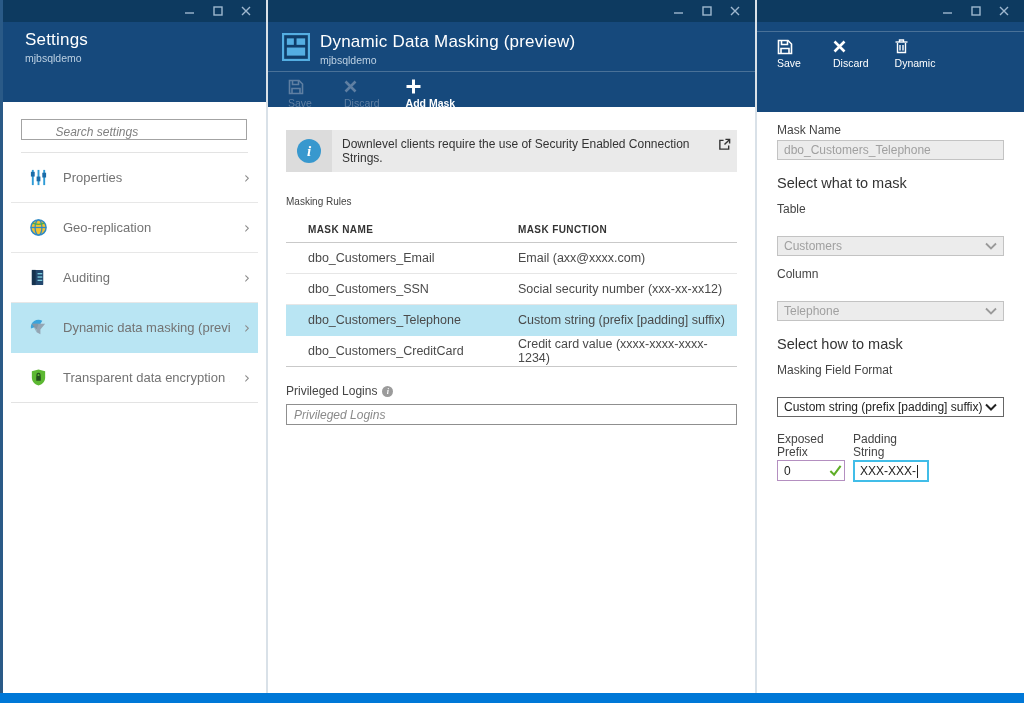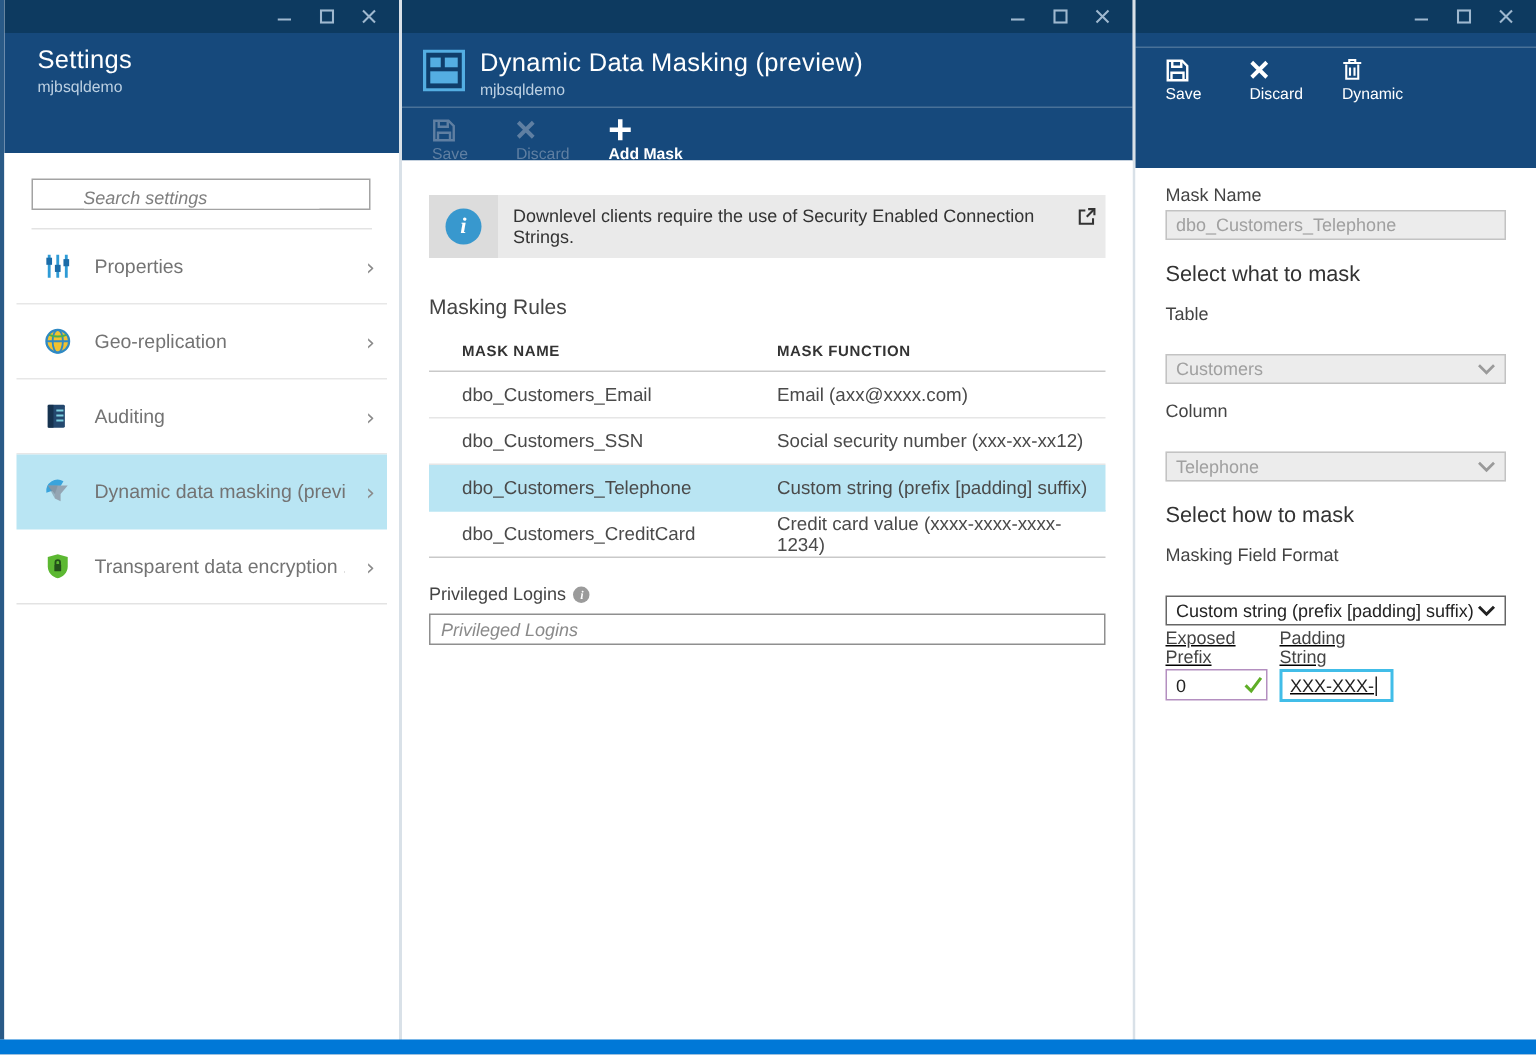--- a/index.html
+++ b/index.html
@@ -54,21 +54,21 @@
   .item-label { flex:1; font-size:13px; color:#737373; white-space:nowrap; overflow:hidden; }
   .chev { color:#8b8b8b; font-size:15px; flex:none; font-family:"DejaVu Sans",sans-serif; }
 
   
   .m-content { padding:0 18px; }
   .banner { margin-top:23px; height:42px; background:#eaeaea; display:flex; align-items:stretch; }
   .banner-iconbox { width:46px; background:#dcdcdc; display:flex; align-items:center; justify-content:center; flex:none; }
   .info-circle { width:24px; height:24px; border-radius:50%; background:#3898ce; color:#fff; display:flex; align-items:center; justify-content:center; font-size:15px; font-weight:bold; font-family:"Liberation Serif",serif; font-style:italic; }
   .banner-text { flex:1; display:flex; align-items:center; padding:0 10px; font-size:12px; color:#333; }
   .banner-link { width:26px; display:flex; align-items:flex-start; justify-content:center; padding-top:8px; color:#333; }
-  .section-label { margin-top:24px; font-size:14px; color:#444; }
+  .section-label { margin-top:24px; font-size:10px; color:#444; }
   .rules-table { margin-top:10px; }
   .tr { display:flex; align-items:center; height:31px; border-bottom:1px solid #e6e6e6; font-size:12.5px; color:#4a4a4a; cursor:default; }
   .tr .c1 { width:232px; padding-left:22px; flex:none; }
   .tr .c2 { flex:1; }
   .tr.thead { height:26px; font-size:10px; font-weight:bold; color:#333; letter-spacing:.4px; border-bottom:1px solid #c9c9c9; }
   .tr.selected { background:#b9e5f3; border-bottom-color:#b9e5f3; }
   .tr.last { border-bottom:1px solid #c9c9c9; }
   .pl-label { margin-top:17px; font-size:12px; color:#444; display:flex; align-items:center; gap:5px; }
   .mini-info { width:11px; height:11px; border-radius:50%; background:#9b9b9b; color:#fff; font-size:8px; font-weight:bold; display:inline-flex; align-items:center; justify-content:center; font-family:"Liberation Serif",serif; font-style:italic; }
   .pl-input { margin-top:6px; width:100%; height:21px; border:1px solid #8f8f8f; padding:0 7px; font-size:12px; font-style:italic; font-family:"Liberation Sans",sans-serif; color:#444; }
@@ -77,21 +77,21 @@
   
   .e-content { padding:0 20px; }
   .fld-label { margin-top:11px; font-size:12px; color:#444; }
   .txt-input { margin-top:3px; width:100%; height:20px; border:1px solid #c0c0c0; padding:0 6px; font-size:12px; font-family:"Liberation Sans",sans-serif; color:#222; }
   .txt-input:disabled { background:#ececec; color:#a0a0a0; border-color:#c3c3c3; }
   .sec-heading { margin-top:15px; font-size:14.5px; color:#333; }
   .selbox { margin-top:20px; height:20px; border:1px solid #c3c3c3; background:#ececec; color:#a0a0a0; display:flex; align-items:center; padding:0 6px; font-size:12px; }
   .selbox .sel-text { flex:1; white-space:nowrap; overflow:hidden; }
   .selbox.enabled { background:#fff; border-color:#666; color:#222; }
   .selbox .sel-chev { flex:none; display:flex; }
-  .fields-row { display:flex; gap:8px; margin-top:2px;text-decoration:underline; }
+  .fields-row { display:flex; gap:8px; margin-top:16px; }
   .fld { display:flex; flex-direction:column; }
   .fld-p1 { width:68px; } .fld-p2 { width:76px; } .fld-p3 { width:67px; }
   .two-line { font-size:12px; color:#444; line-height:12.5px; height:25px; }
   .mini-wrap { position:relative; margin-top:2px; }
   .mini-input { width:100%; height:21px; border:1px solid #b48fc0; padding:0 18px 0 6px; font-size:12px; color:#222; font-family:"Liberation Sans",sans-serif; }
   .mini-check { position:absolute; right:3px; top:4px; }
   .mini-focus { width:100%; height:22px; border:2px solid #41bde8; display:flex; align-items:center; padding:0 5px; font-size:12px; color:#222; background:#fff; }
   .caret { display:inline-block; width:1px; height:13px; background:#222; margin-left:1px; }
 </style>
 </head>

